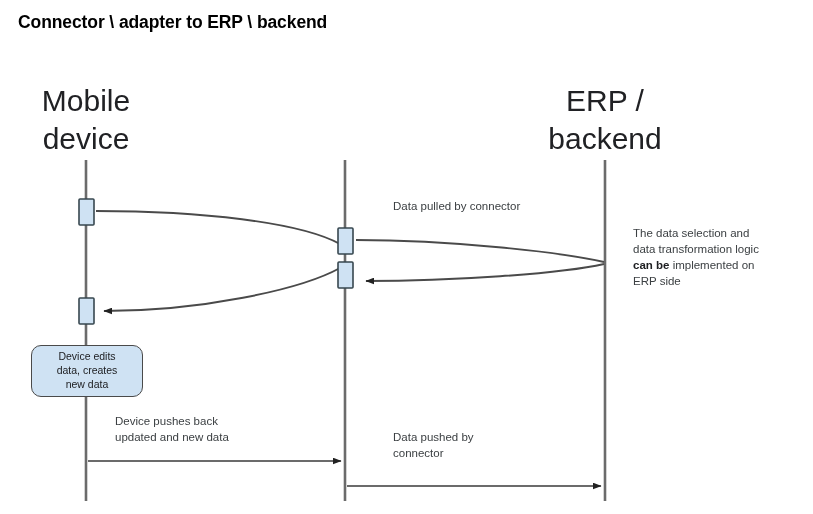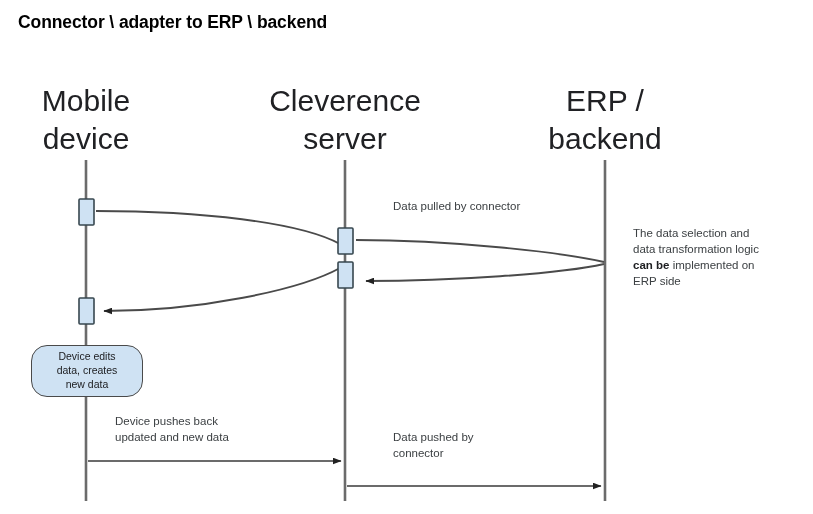--- a/index.html
+++ b/index.html
@@ -65,21 +65,21 @@
   .note-label b {
     font-weight: bold;
     color: #202124;
   }
 
   .process-box {
     position: absolute;
     box-sizing: border-box;
     background: #cfe2f3;
     border: 1.4px solid #4a4a4a;
-    border-radius: 16px;
+    border-radius: 10px;
     display: flex;
     align-items: center;
     justify-content: center;
     text-align: center;
     font-size: 10.5px;
     line-height: 1.32;
     color: #202124;
   }
 </style>
 </head>
@@ -125,24 +125,20 @@
 
   <div class="layer-text">
 
     <div class="title">Connector \ adapter to ERP \ backend</div>
 
     <div class="actor-head" style="left:16px; top:82px; width:140px;">
       <span>Mobile</span><br>
       <span>device</span>
     </div>
 
-    <div class="actor-head" style="left:265px; top:82px; width:160px;">
-      <span>Cleverence</span><br>
-      <span>server</span>
-    </div>
 
     <div class="actor-head" style="left:532px; top:82px; width:146px;">
       <span>ERP /</span><br>
       <span>backend</span>
     </div>
 
 
     <div class="note-label" style="left:393px; top:184px; width:210px;margin-top:15px;">
       <span>Data pulled by connector</span>
     </div>

